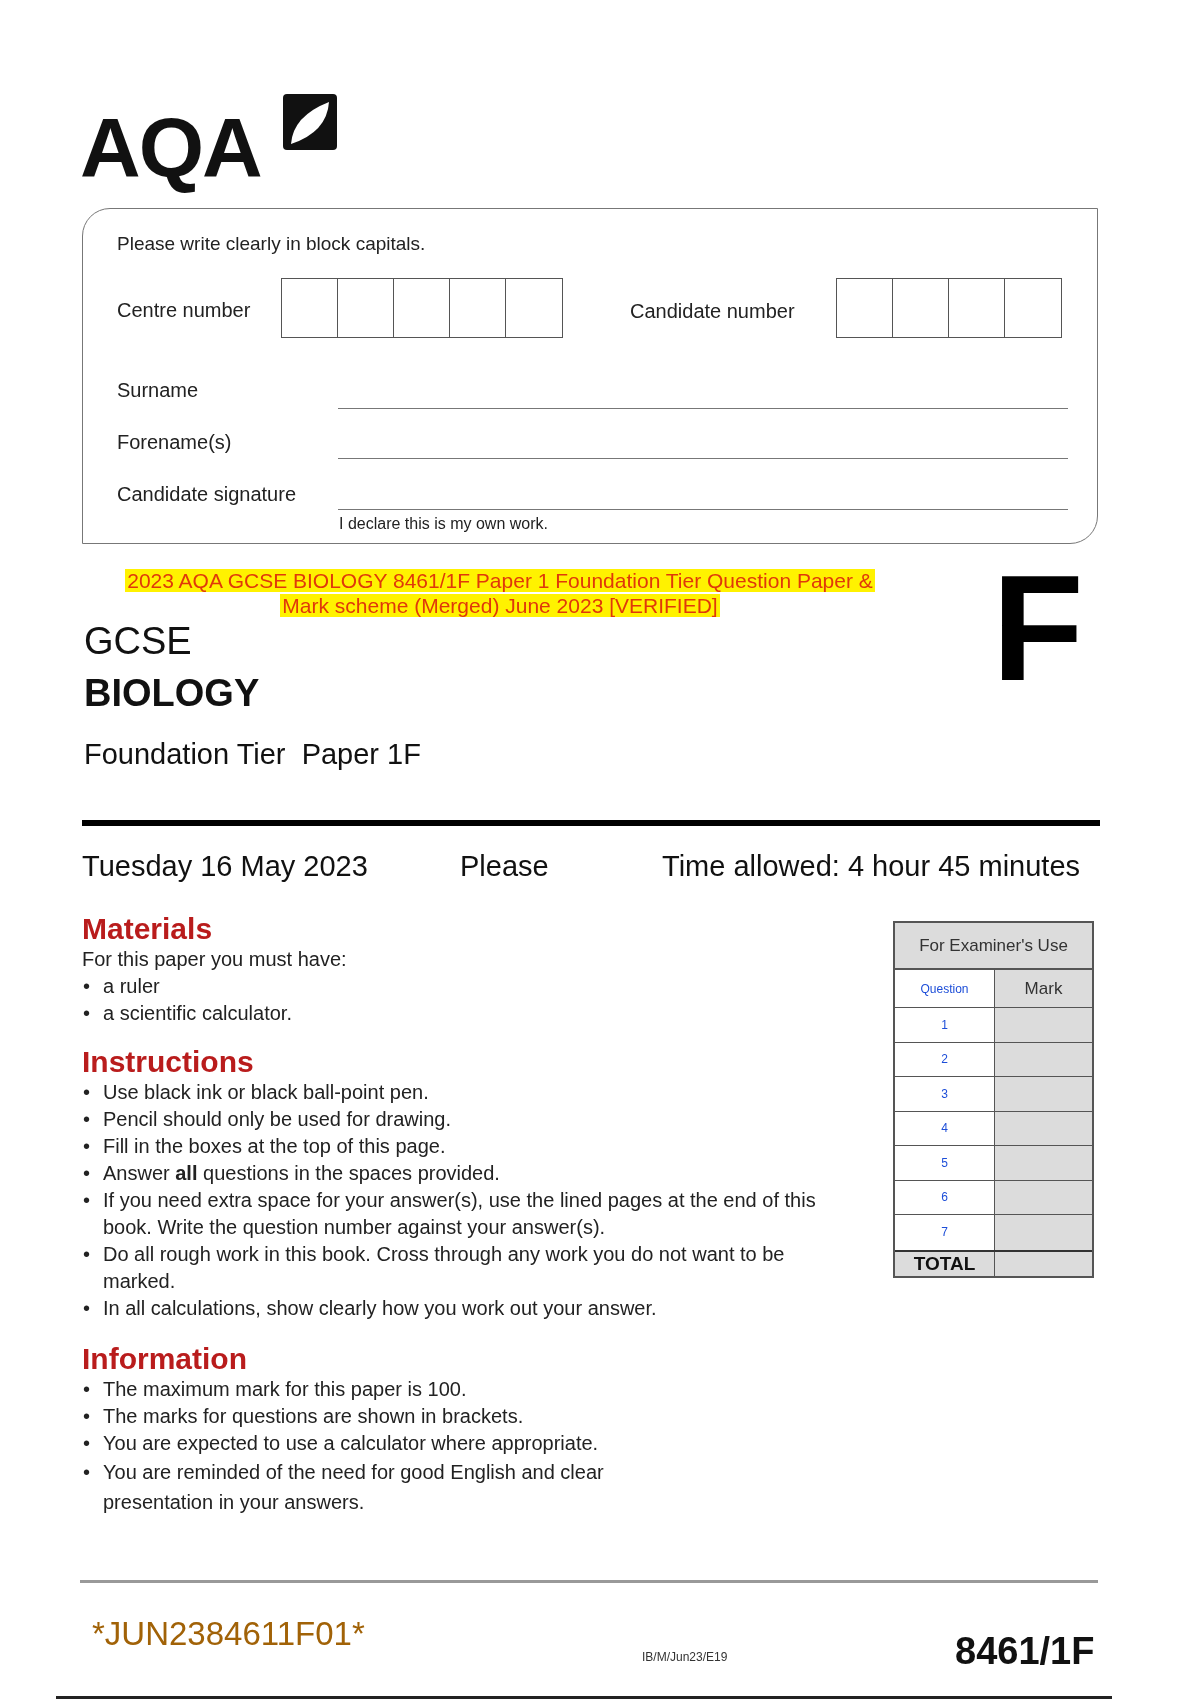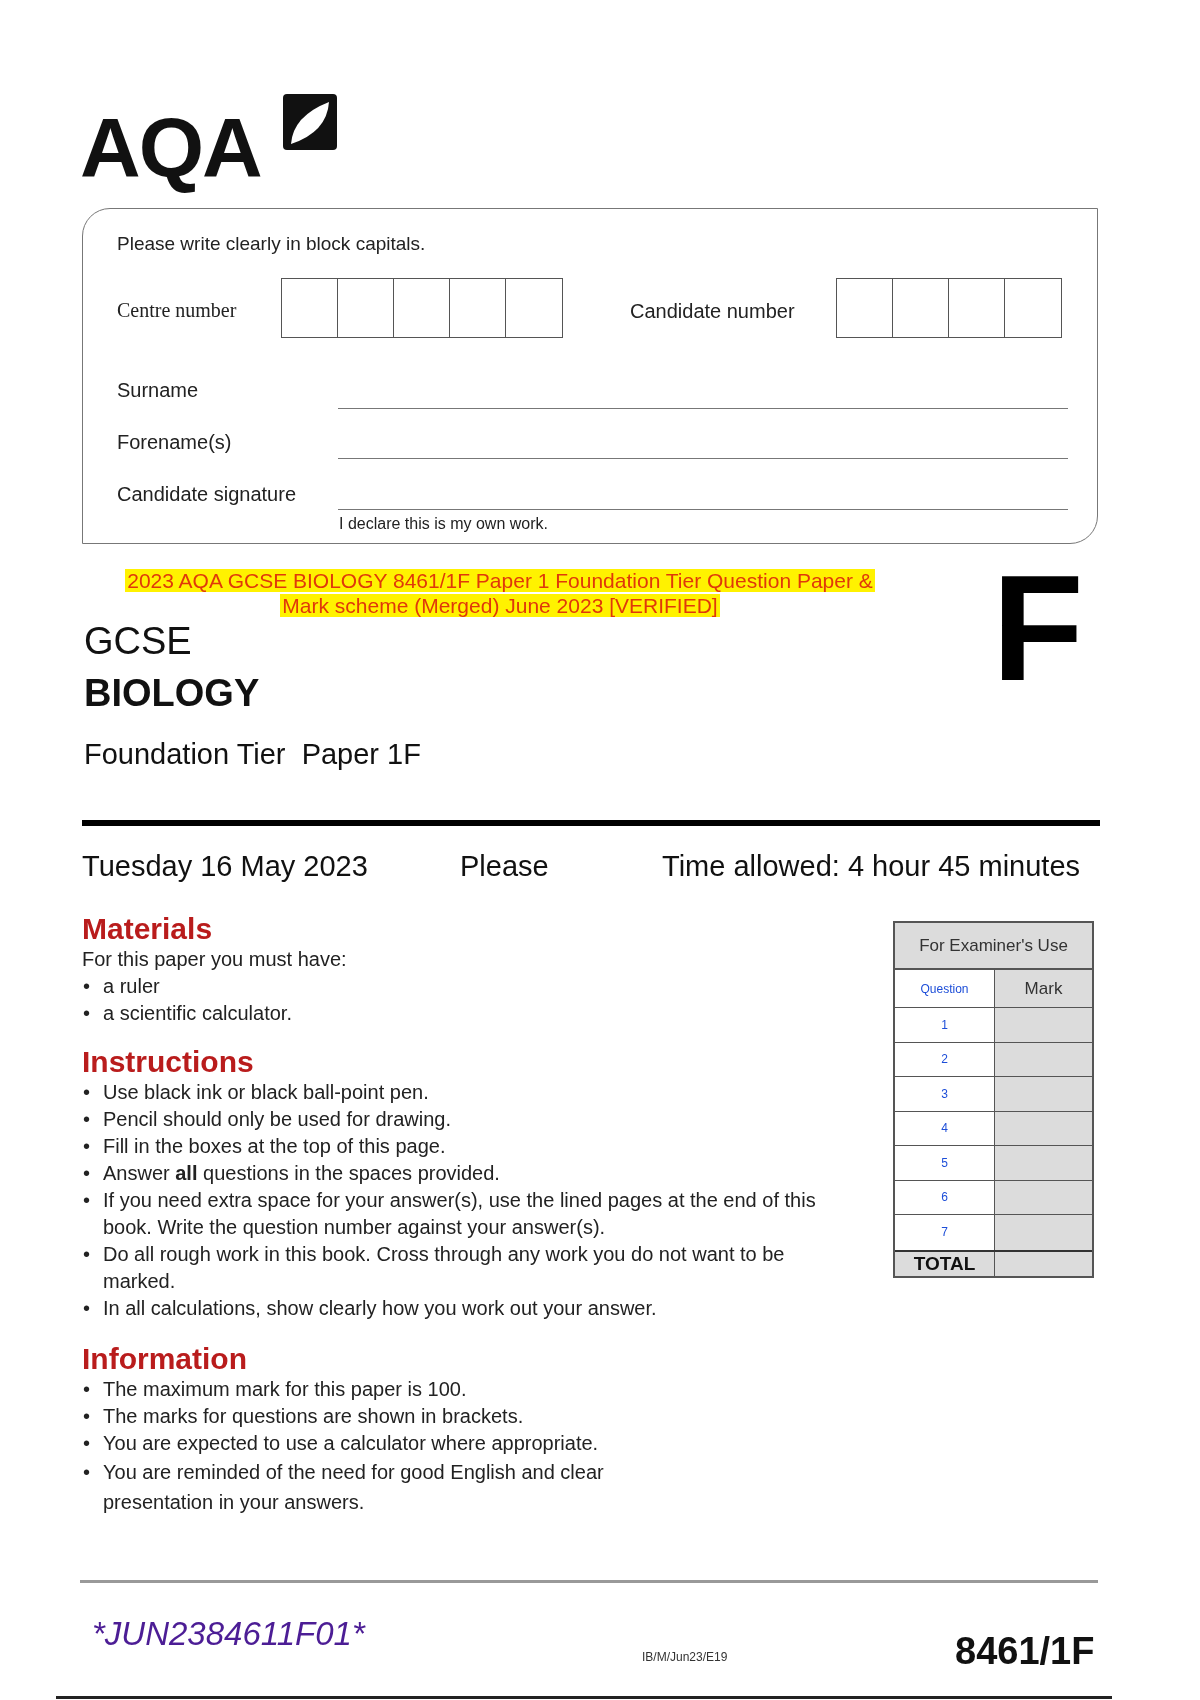--- a/index.html
+++ b/index.html
@@ -45,40 +45,40 @@
     
     .exam-table { left: 893px; top: 921px; width: 201px; border: 2px solid #555; }
     .exam-head { height: 47px; background: #dcdcdc; border-bottom: 2px solid #555; display: flex; align-items: center; justify-content: center; font-size: 17px; color: #333; }
     .exam-row { display: flex; height: 34.5px; border-bottom: 1.5px solid #555; }
     .exam-row .q { width: 100px; border-right: 1.5px solid #555; display: flex; align-items: center; justify-content: center; font-size: 12px; color: #1d4ed8; background: #fff; }
     .exam-row .m { flex: 1; background: #dcdcdc; display: flex; align-items: center; justify-content: center; font-size: 17px; color: #333; }
     .exam-row.total { height: 26px; border-top: 2px solid #333; border-bottom: none; }
     .exam-row.total .q { background: #dcdcdc; font-weight: 700; font-size: 19px; color: #111; }
 
     .footer-rule { left: 80px; top: 1580px; width: 1018px; height: 3px; background: #999; }
-    .barcode-text { left: 92px; top: 1615px; font-size: 33px; color: #4c1d95; font-style: italic; }
+    .barcode-text { left: 92px; top: 1615px; font-size: 33px; color: #a16207; }
     .ref-code { left: 642px; top: 1650px; font-size: 12px; color: #333; }
     .paper-code { left: 955px; top: 1630px; font-size: 38px; font-weight: 700; color: #111; }
     .bottom-rule { left: 56px; top: 1696px; width: 1056px; height: 3px; background: #222; }
   </style>
 </head>
 <body>
 
 <div class="abs logo">
   <span class="logo-text">AQA</span>
   <svg class="logo-mark" viewBox="0 0 54 56">
     <path d="M4 0 H50 Q54 0 54 4 V52 Q54 56 50 56 H4 Q0 56 0 52 V4 Q0 0 4 0 Z" fill="#111"></path>
     <path d="M8 50 Q10 22 46 8 Q44 38 8 50 Z" fill="#fff"></path>
   </svg>
 </div>
 
 <div class="abs cand-box">
   <div class="cand-label" style="left:34px; top:24px; font-size:19px;">Please write clearly in block capitals.</div>
 
-  <div class="cand-label" style="left:34px; top:90px;font-family:Liberation Serif, serif;">Centre number</div>
+  <div class="cand-label" style="left:34px; top:90px;">Centre number</div>
   <div class="boxes" style="left:198px; top:69px;">
     <div class="cell"></div>
     <div class="cell"></div>
     <div class="cell"></div>
     <div class="cell"></div>
     <div class="cell"></div>
   </div>
 
   <div class="cand-label" style="left:547px; top:91px;">Candidate number</div>
   <div class="boxes" style="left:753px; top:69px;">

